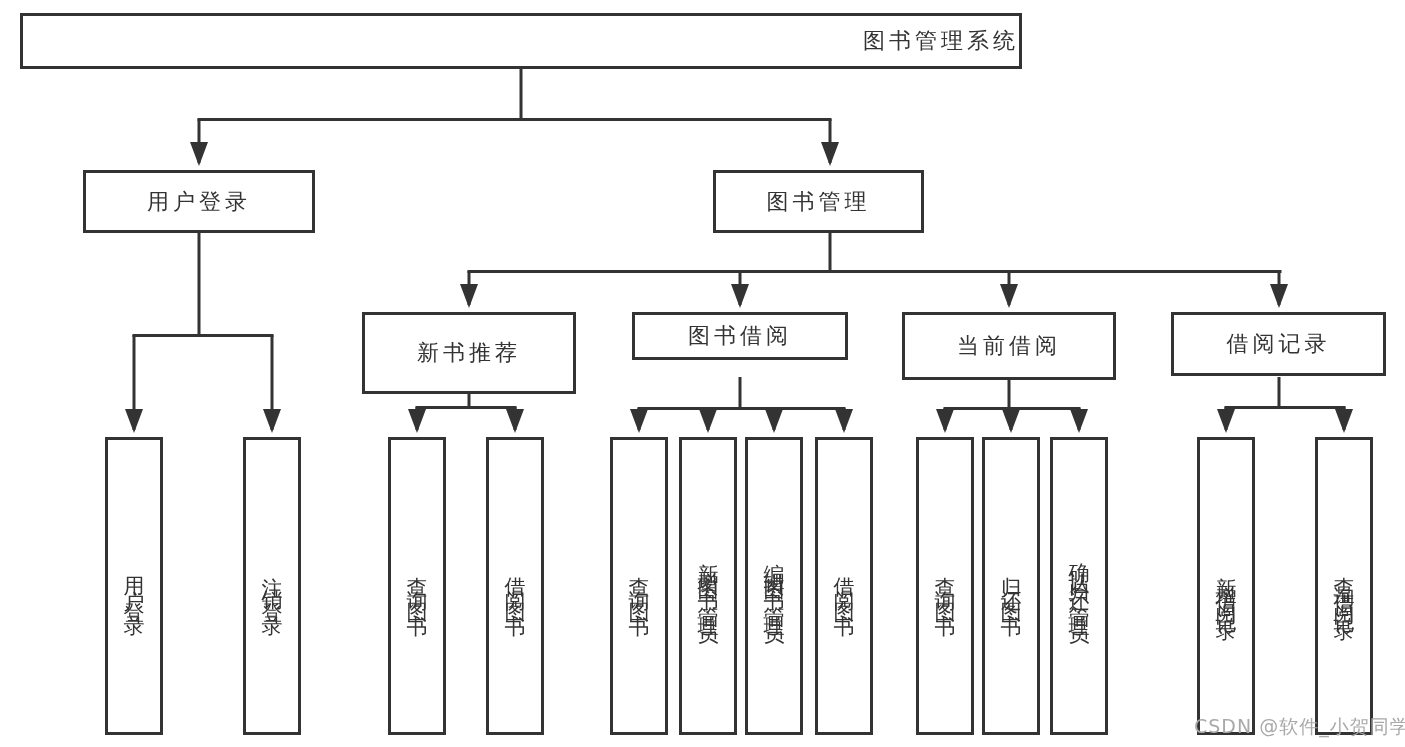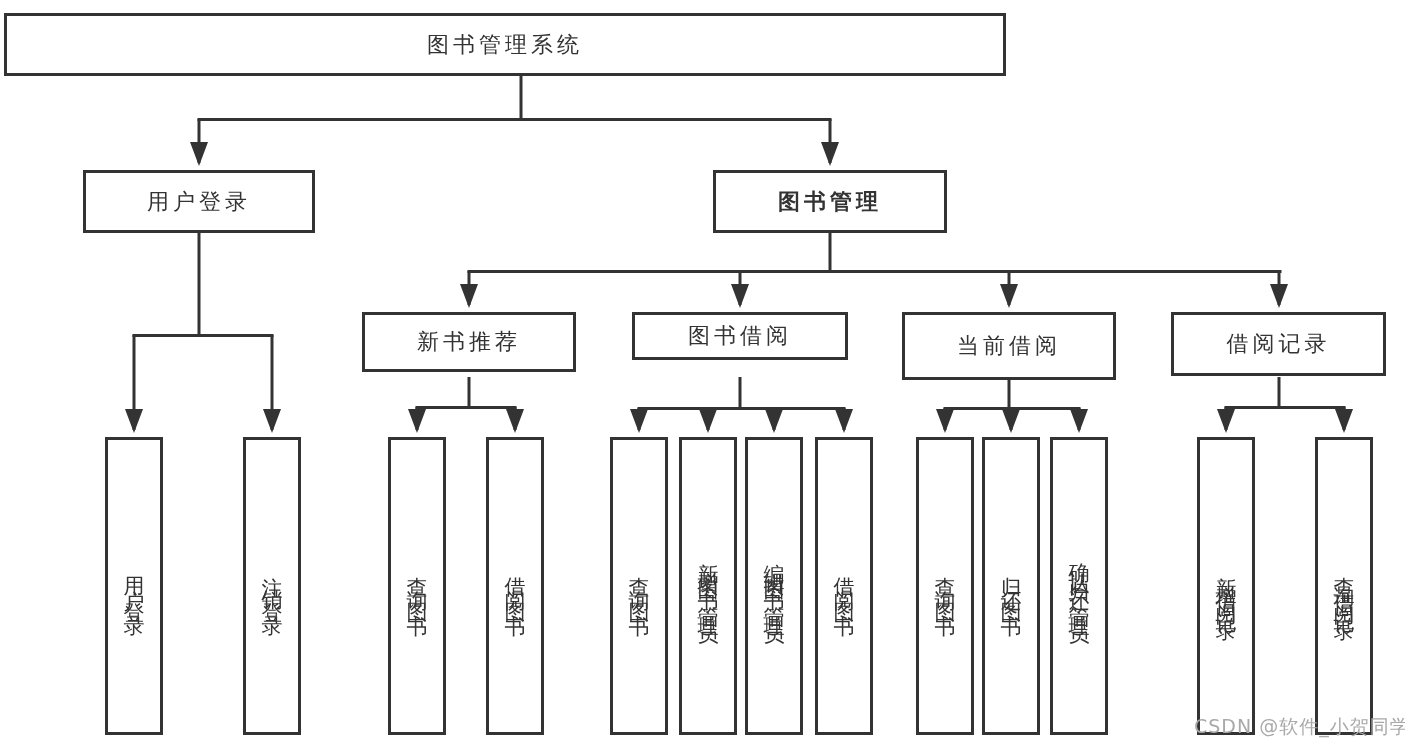--- a/index.html
+++ b/index.html
@@ -102,32 +102,32 @@
       <line x1="1011" y1="408" x2="1011" y2="430" marker-end="url(#arw)"></line>
       <line x1="1079" y1="408" x2="1079" y2="430" marker-end="url(#arw)"></line>
 
       <line x1="1279" y1="377" x2="1279" y2="409"></line>
       <line x1="1226" y1="407.5" x2="1344" y2="407.5" stroke-linecap="square"></line>
       <line x1="1226" y1="407" x2="1226" y2="430" marker-end="url(#arw)"></line>
       <line x1="1344" y1="407" x2="1344" y2="430" marker-end="url(#arw)"></line>
     </g>
   </svg>
 
-  <div class="box" style="left:4px; top:13px; width:1002px; height:63px;">
+  <div class="box" style="left:20px; top:13px; width:1002px; height:56px;justify-content:flex-end;">
     <span class="hlabel">图书管理系统</span>
   </div>
 
   <div class="box" style="left:83px; top:170px; width:232px; height:63px;">
     <span class="hlabel">用户登录</span>
   </div>
-  <div class="box" style="left:713px; top:170px; width:234px; height:63px;font-weight:bold;">
+  <div class="box" style="left:713px; top:170px; width:211px; height:63px;">
     <span class="hlabel">图书管理</span>
   </div>
 
-  <div class="box" style="left:362px; top:312px; width:214px; height:60px;">
+  <div class="box" style="left:362px; top:312px; width:214px; height:82px;">
     <span class="hlabel">新书推荐</span>
   </div>
   <div class="box" style="left:632px; top:312px; width:216px; height:48px;">
     <span class="hlabel">图书借阅</span>
   </div>
   <div class="box" style="left:902px; top:312px; width:214px; height:68px;">
     <span class="hlabel">当前借阅</span>
   </div>
   <div class="box" style="left:1171px; top:312px; width:215px; height:64px;">
     <span class="hlabel">借阅记录</span>

